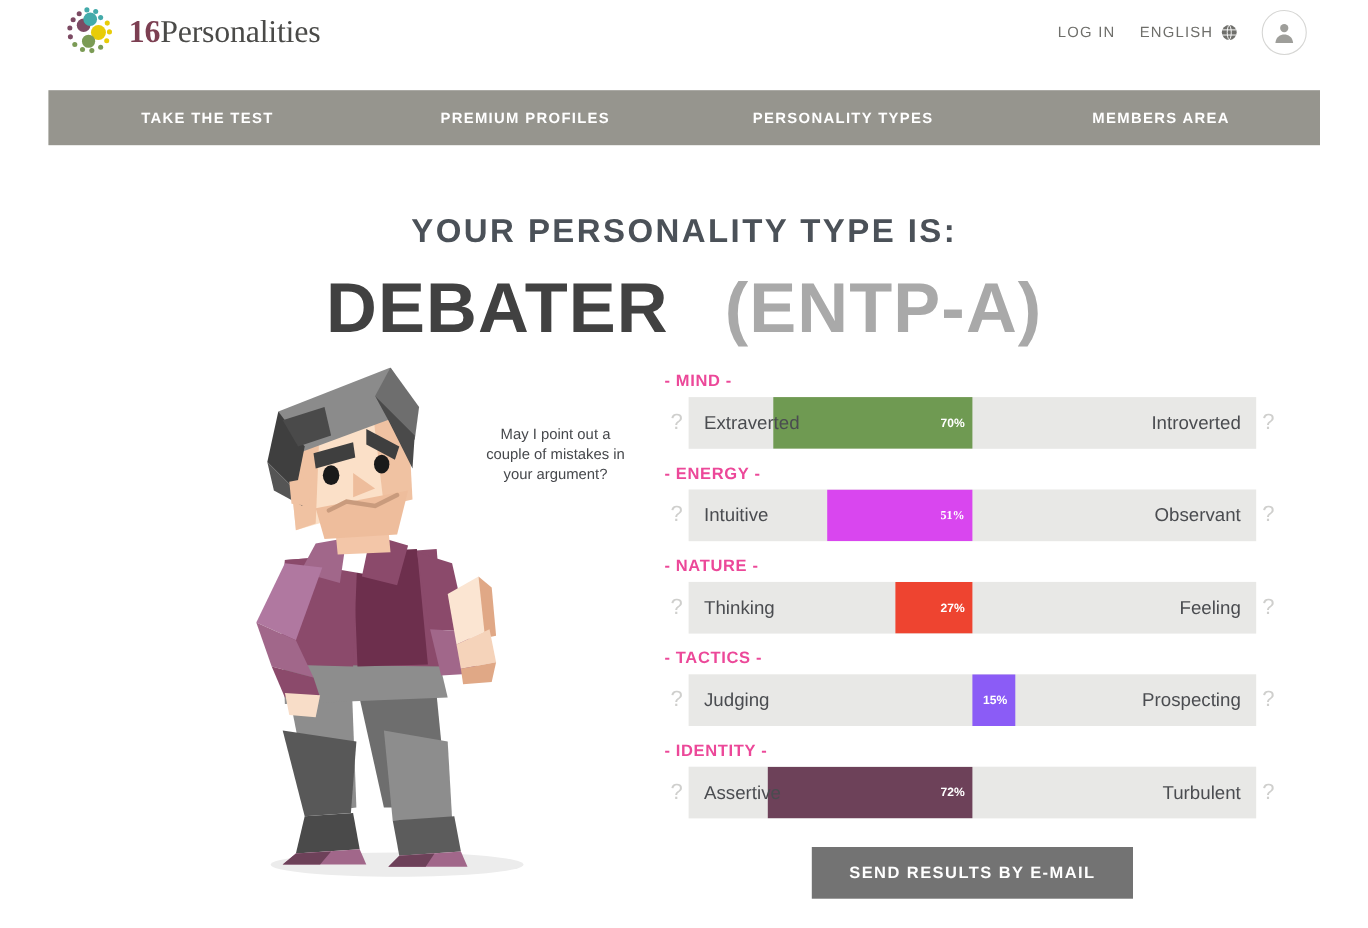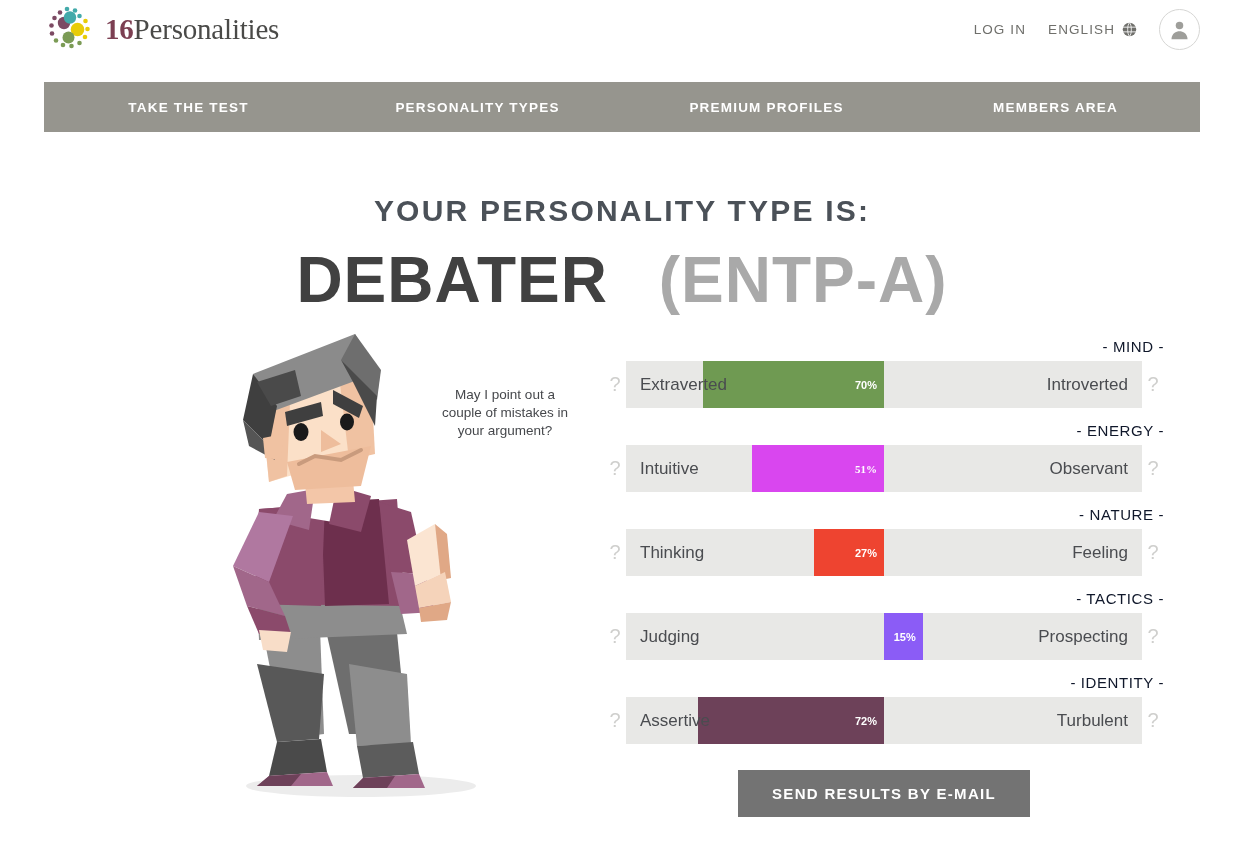--- a/index.html
+++ b/index.html
@@ -10,21 +10,21 @@
     font-family: "Liberation Sans", sans-serif;
     overflow: hidden;
   }
 
   
   .header {
     position: relative;
     height: 58px;
     display: flex;
     align-items: center;
-    padding: 0 44px;
+    padding: 0 56px;
   }
   .logo-wrap { display: flex; align-items: center; gap: 9px; }
   .logo-mark { width: 52px; height: 52px; display: block; }
   .logo-text {
     font-family: "Liberation Serif", serif;
     font-size: 29px;
     letter-spacing: -0.2px;
     white-space: nowrap;
   }
   .logo-text .num { color: #7c3f52; font-weight: 700; }
@@ -112,25 +112,25 @@
     width: 132px;
     text-align: center;
     font-size: 13.5px;
     line-height: 18px;
     color: #46484c;
   }
 
   .right-col { width: 560px; padding-top: 4px; }
 
   .trait-label {
-    text-align: right;
+    text-align: left;
     font-size: 15px;
-    font-weight: normal;
+    font-weight: bold;
     letter-spacing: 0.6px;
-    color: #0f172a;
+    color: #ec4899;
     margin-bottom: 6px;
   }
   .trait-row {
     display: flex;
     align-items: center;
     margin-bottom: 14px;
   }
   .qmark {
     width: 22px;
     text-align: center;
@@ -231,22 +231,22 @@
       <svg class="avatar-icon" viewBox="0 0 24 24">
         <circle cx="12" cy="7.5" r="4.3" fill="#9e9e9a"></circle>
         <path d="M2.8 23 C3.3 16.2 8 14 12 14 C16 14 20.7 16.2 21.2 23 Z" fill="#9e9e9a"></path>
       </svg>
     </div>
   </div>
 </div>
 
 <div class="navbar" style="background: rgb(150, 149, 142); margin-top: 24px;">
   <div class="nav-item">TAKE THE TEST</div>
+  <div class="nav-item">PREMIUM PROFILES</div>
   <div class="nav-item">PERSONALITY TYPES</div>
-  <div class="nav-item">PREMIUM PROFILES</div>
   <div class="nav-item">MEMBERS AREA</div>
 </div>
 
 <div class="title-block">
   <div class="title-small">YOUR PERSONALITY TYPE IS:</div>
   <div class="title-big">
     <span>DEBATER</span>
     <span class="code">(ENTP-A)</span>
   </div>
 </div>

